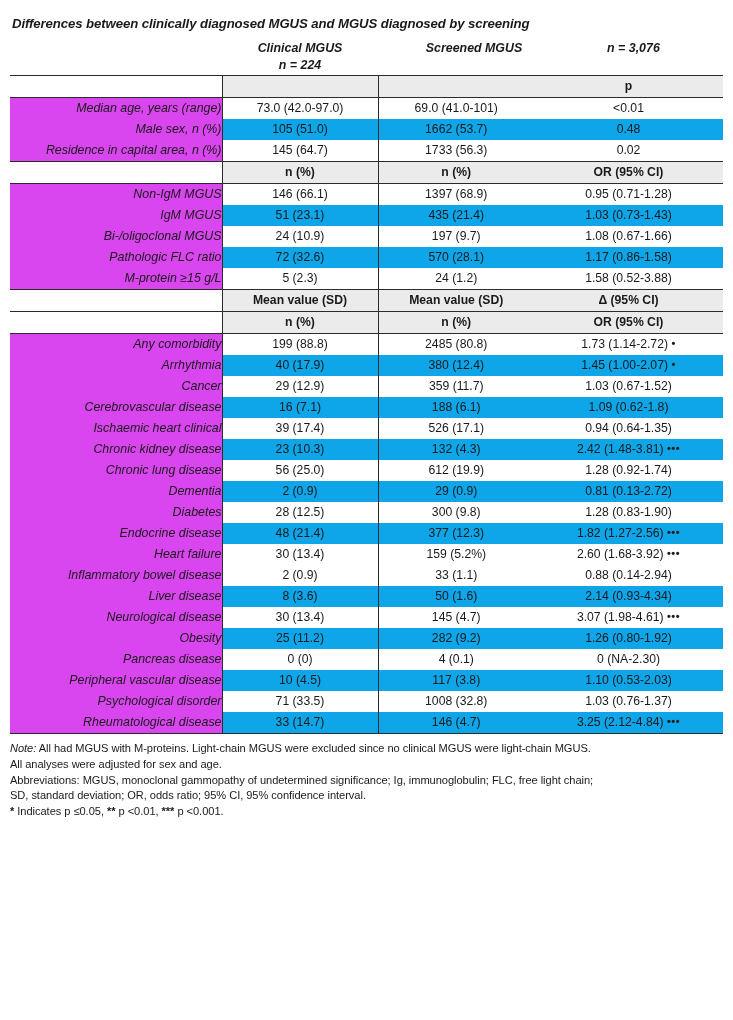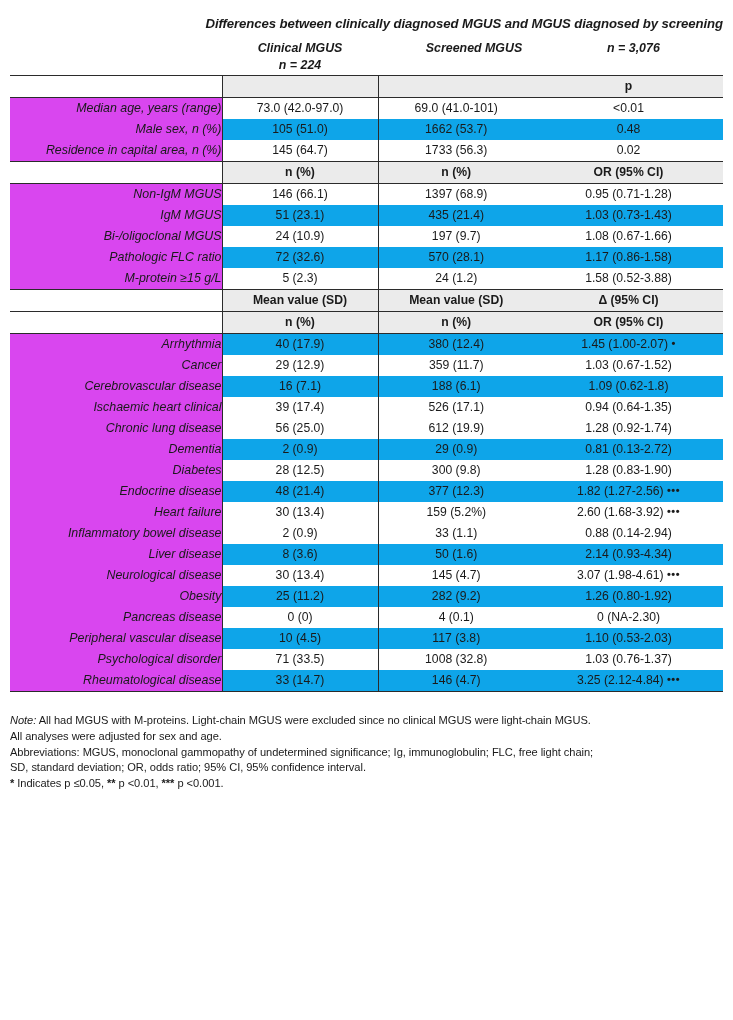--- a/index.html
+++ b/index.html
@@ -24,21 +24,20 @@
 
   
   .title {
     font-size: 13.2px;
     font-style: italic;
     font-weight: bold;
     letter-spacing: -0.1px;
     padding: 16px 0 8px 2px;
     line-height: 1.2;
     white-space: nowrap;
-    text-align: right;
   }
 
   
   .colhead {
     display: flex;
     width: 713px;
   }
   .colhead .ch-label { width: 212px; flex: 0 0 212px; }
   .colhead .ch-clin  { width: 156px; flex: 0 0 156px; }
   .colhead .ch-scr   { width: 345px; flex: 0 0 345px; }
@@ -103,21 +102,21 @@
     letter-spacing: 0.5px;
     font-weight: bold;
     font-size: 11px;
     position: relative;
     top: -1px;
   }
 
   
   .notes {
     width: 713px;
-    padding-top: 21px;
+    padding-top: 7px;
     font-size: 11.1px;
     line-height: 15.6px;
     letter-spacing: -0.05px;
   }
   .notes .ln { white-space: nowrap; }
   .notes i { font-style: italic; }
   .notes b { font-weight: bold; }
 </style>
 </head>
 <body>
@@ -211,20 +210,26 @@
           <td class="val clin">Mean value (SD)</td>
           <td class="val scr">Mean value (SD)</td>
           <td class="val stat">Δ (95% CI)</td>
         </tr>
         <tr class="sect rule-top rule-bot">
           <td class="lab"></td>
           <td class="val clin">n  (%)</td>
           <td class="val scr">n (%)</td>
           <td class="val stat">OR (95% CI)</td>
         </tr>
+        <tr class="plain">
+          <td class="lab">Any comorbidity</td>
+          <td class="val clin">199 (88.8)</td>
+          <td class="val scr">2485 (80.8)</td>
+          <td class="val stat">1.73 (1.14-2.72) <span class="ast">•</span></td>
+        </tr>
         <tr class="shade">
           <td class="lab">Arrhythmia</td>
           <td class="val clin">40 (17.9)</td>
           <td class="val scr">380 (12.4)</td>
           <td class="val stat">1.45 (1.00-2.07) <span class="ast">•</span></td>
         </tr>
         <tr class="plain">
           <td class="lab">Cancer</td>
           <td class="val clin">29 (12.9)</td>
           <td class="val scr">359 (11.7)</td>
@@ -234,20 +239,26 @@
           <td class="lab">Cerebrovascular disease</td>
           <td class="val clin">16 (7.1)</td>
           <td class="val scr">188 (6.1)</td>
           <td class="val stat">1.09 (0.62-1.8)</td>
         </tr>
         <tr class="plain">
           <td class="lab">Ischaemic heart clinical</td>
           <td class="val clin">39 (17.4)</td>
           <td class="val scr">526 (17.1)</td>
           <td class="val stat">0.94 (0.64-1.35)</td>
+        </tr>
+        <tr class="shade">
+          <td class="lab">Chronic kidney disease</td>
+          <td class="val clin">23 (10.3)</td>
+          <td class="val scr">132 (4.3)</td>
+          <td class="val stat">2.42 (1.48-3.81) <span class="ast">•••</span></td>
         </tr>
         <tr class="plain">
           <td class="lab">Chronic lung disease</td>
           <td class="val clin">56 (25.0)</td>
           <td class="val scr">612 (19.9)</td>
           <td class="val stat">1.28 (0.92-1.74)</td>
         </tr>
         <tr class="shade">
           <td class="lab">Dementia</td>
           <td class="val clin">2 (0.9)</td>

